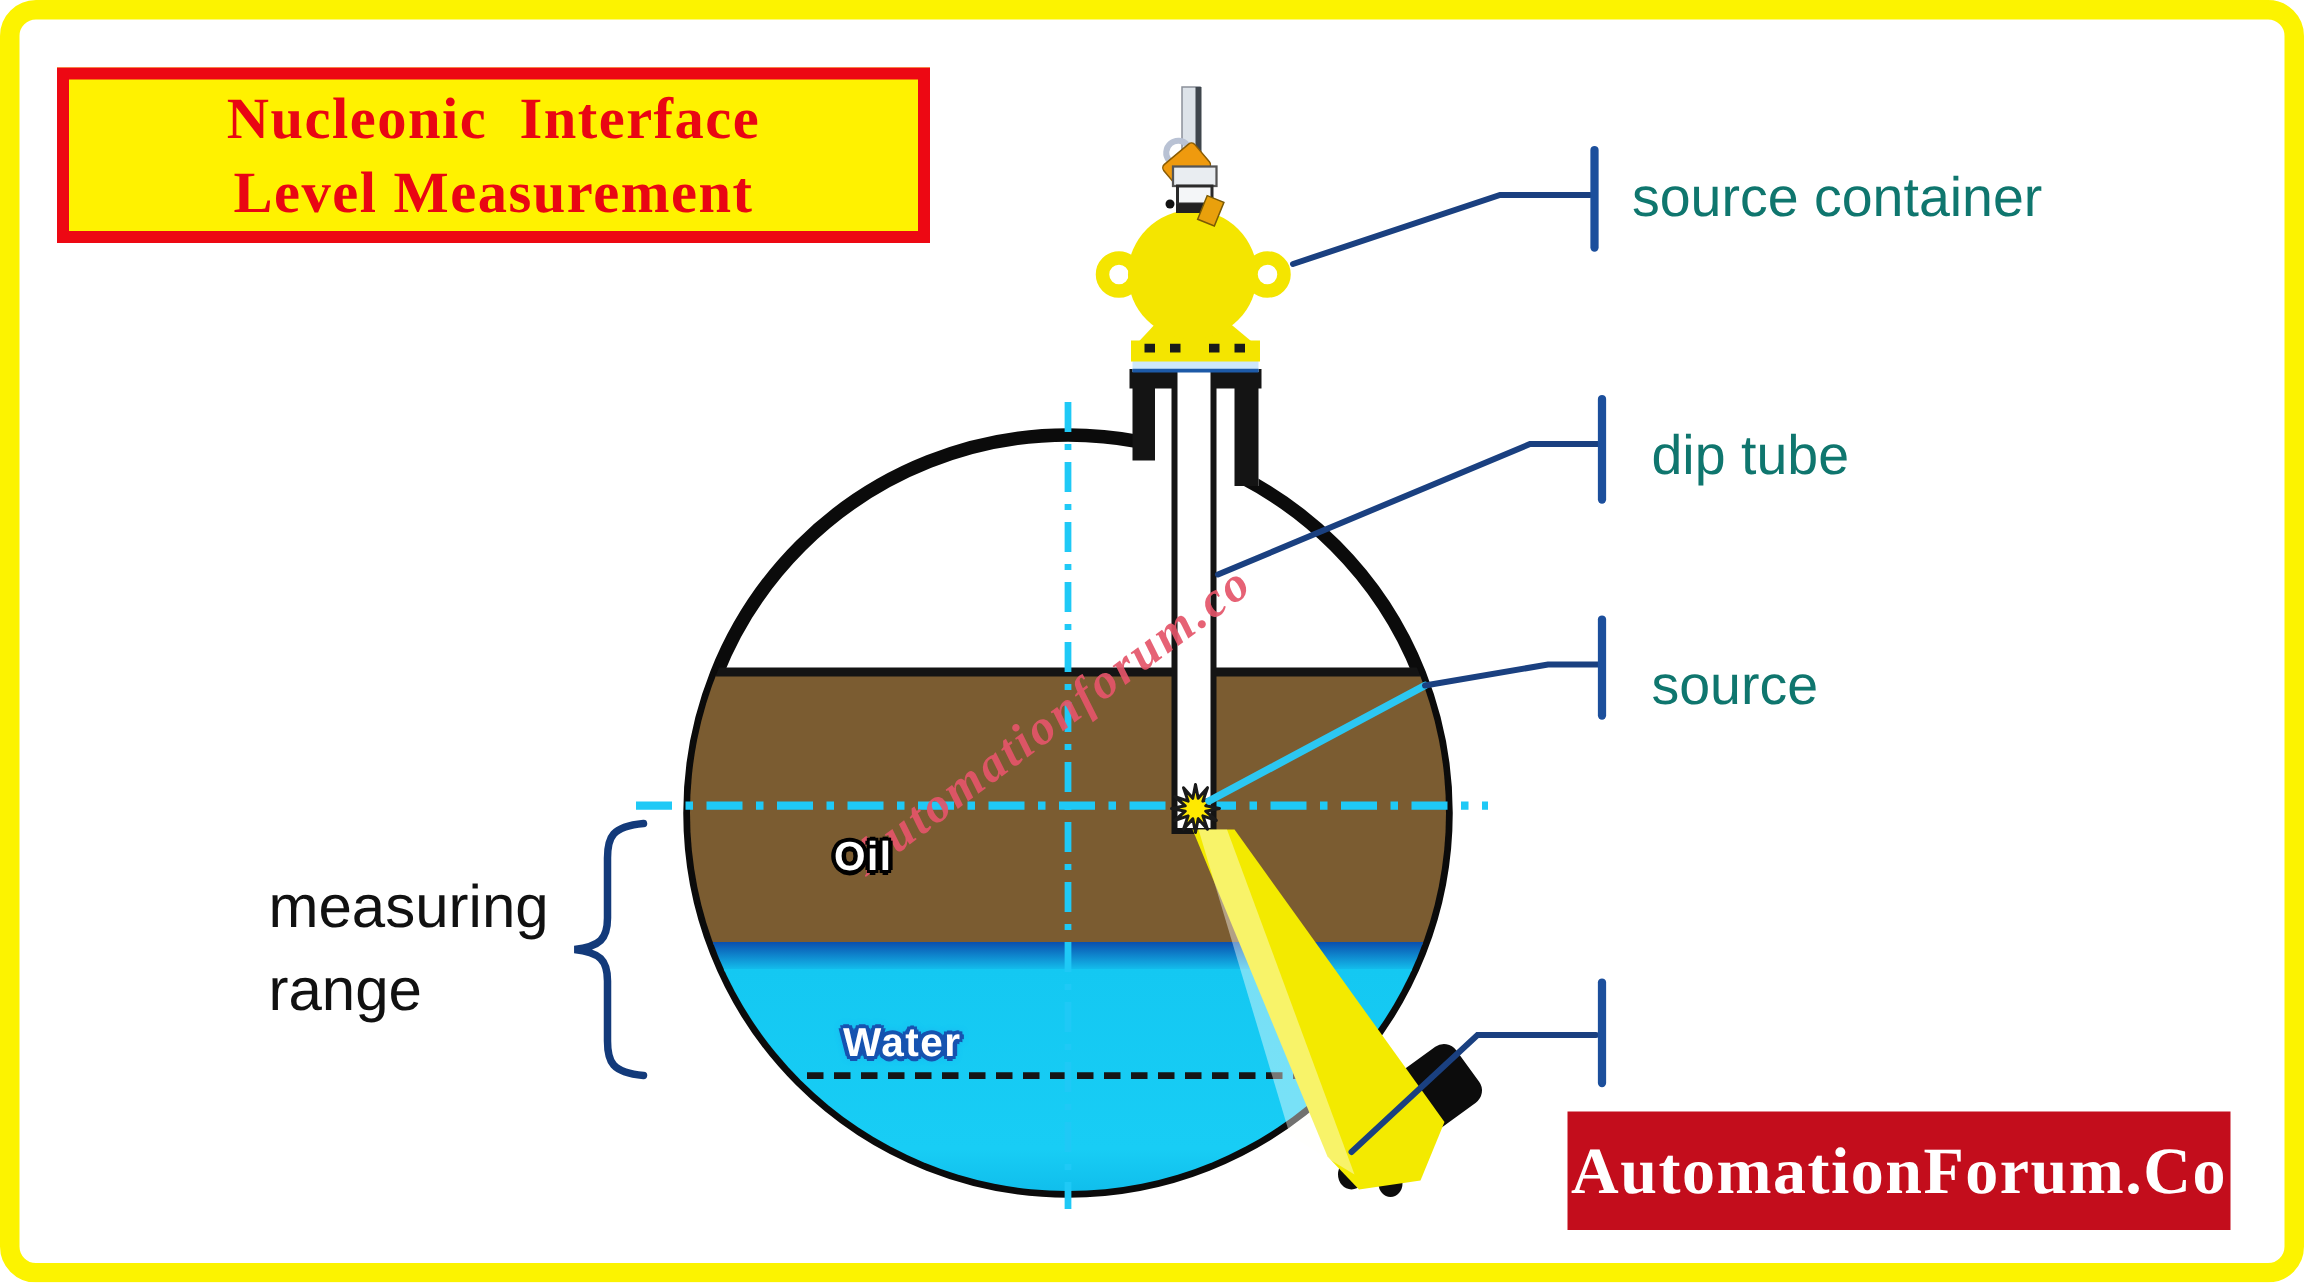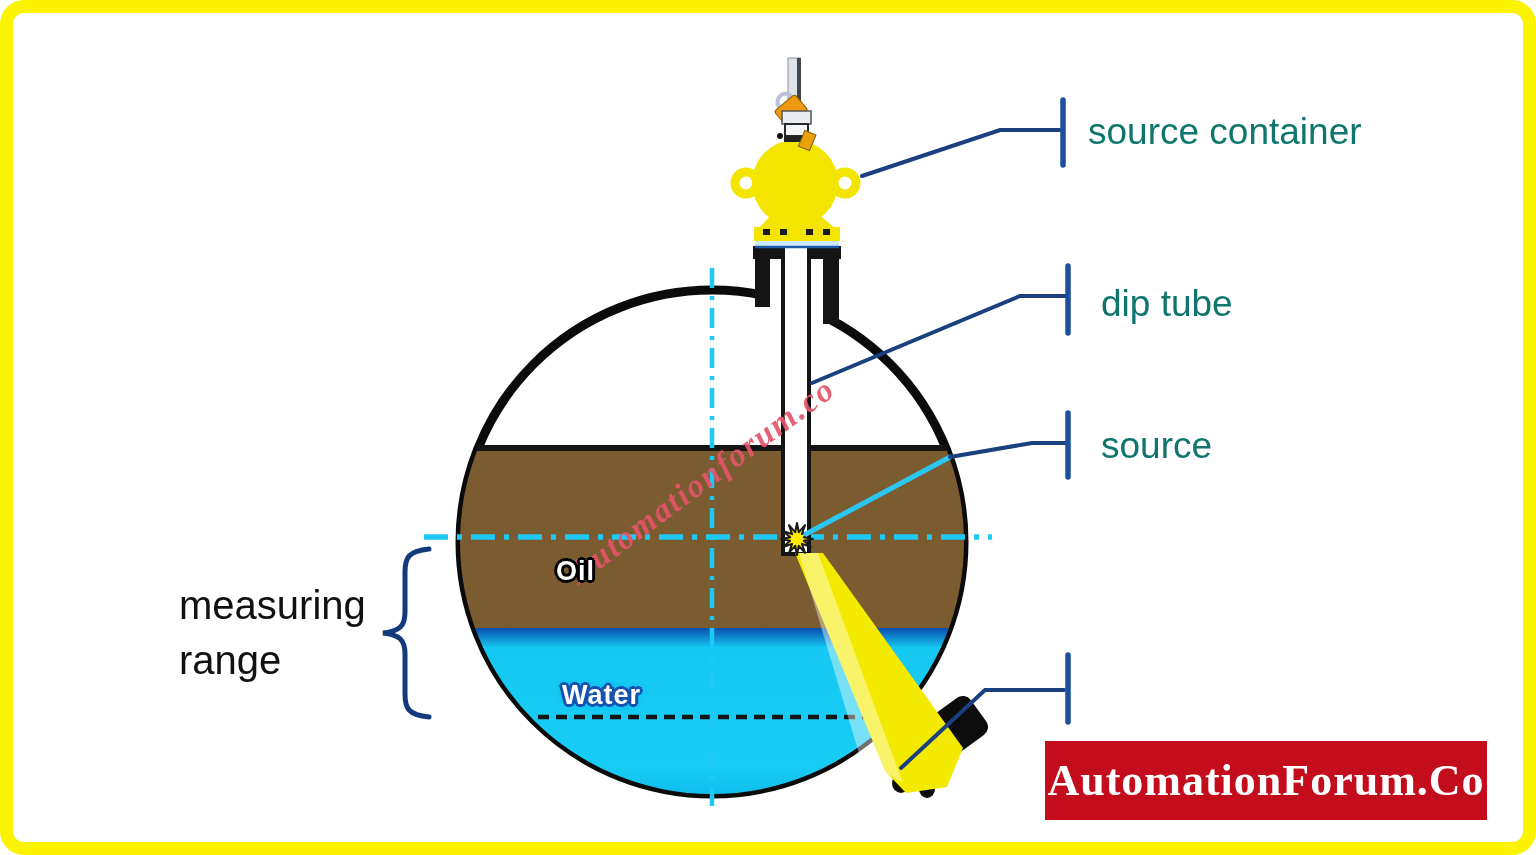--- a/index.html
+++ b/index.html
@@ -123,24 +123,28 @@
       <polyline points="950,457 1032,443 1066,443" stroke="#1a4080" stroke-width="4"></polyline>
       <line x1="1068" y1="413" x2="1068" y2="477" stroke="#1c4f9c" stroke-width="5.5"></line>
 
       <polyline points="901,768 985,690 1064,690" stroke="#1a4080" stroke-width="4"></polyline>
       <line x1="1068" y1="655" x2="1068" y2="722" stroke="#1c4f9c" stroke-width="5.5"></line>
     </g>
 
     <path d="M429,549 C408,551 405,558 405,572 L405,612 C405,626 400,631 383,633 C400,635 405,640 405,654 L405,694 C405,708 408,715 429,717" fill="none" stroke="#133a7a" stroke-width="5" stroke-linecap="round"></path>
   </svg>
 
+  <div class="title-box">
+    <div>Nucleonic  Interface</div>
+    <div>Level Measurement</div>
+  </div>
 
   <div class="lbl" style="left:1088px;top:111px">source container</div>
   <div class="lbl" style="left:1101px;top:283px">dip tube</div>
-  <div class="lbl" style="left:1101px;top:425px">source</div>
+  <div class="lbl" style="left:1101px;top:436px">source</div>
 
   <div class="lbl-measure">
     <div>measuring</div>
     <div>range</div>
   </div>
 
   <div class="layer-lbl oil-lbl">Oil</div>
   <div class="layer-lbl water-lbl">Water</div>
 
   <div class="watermark">Automationforum.co</div>

